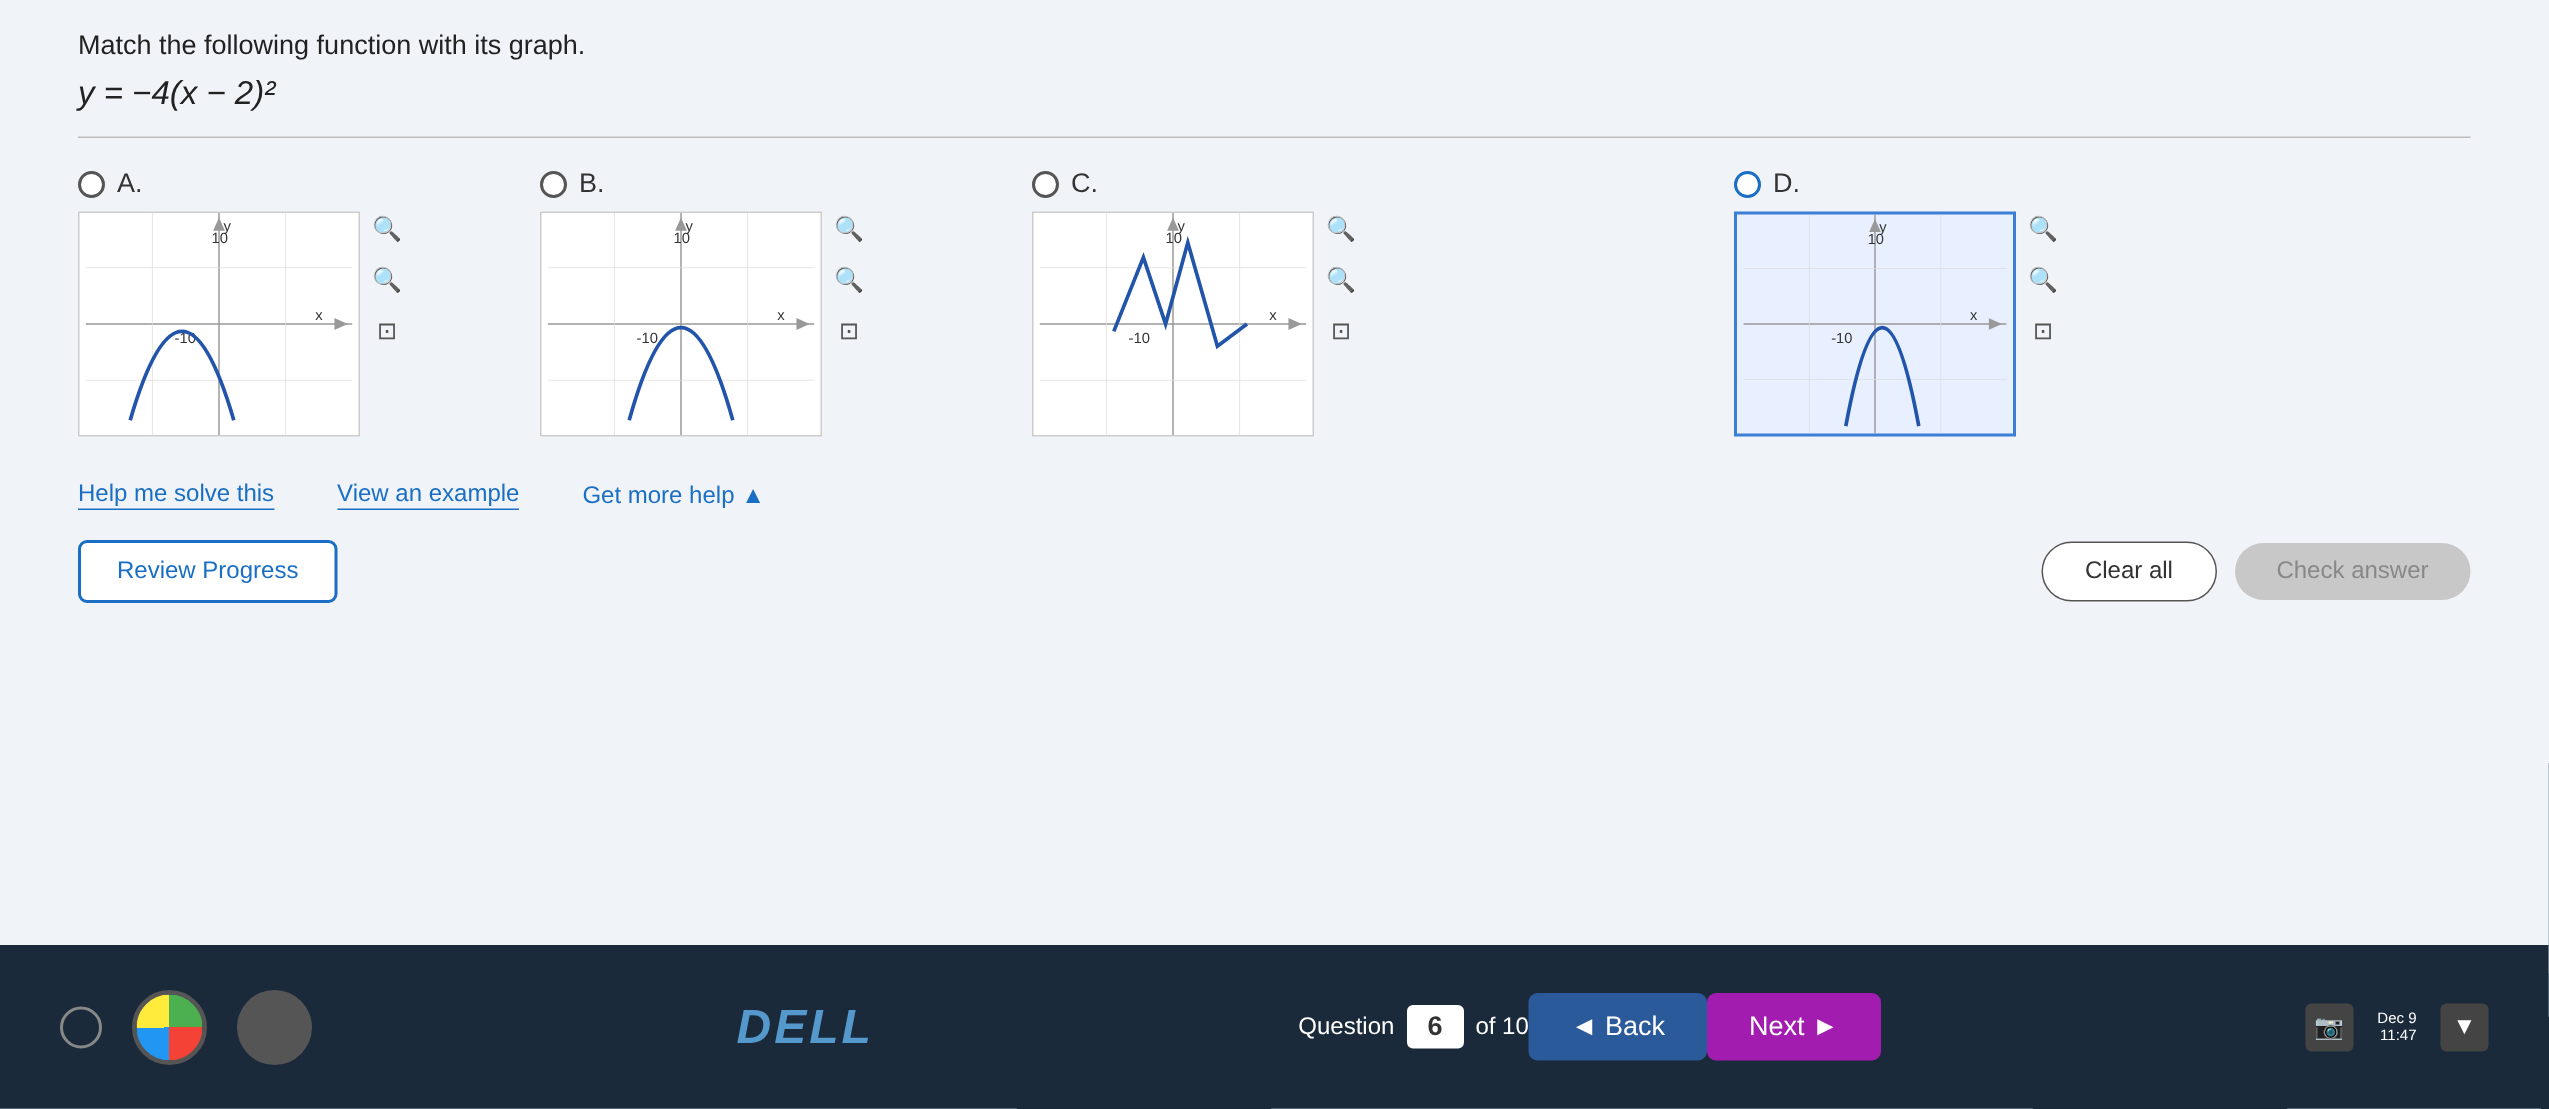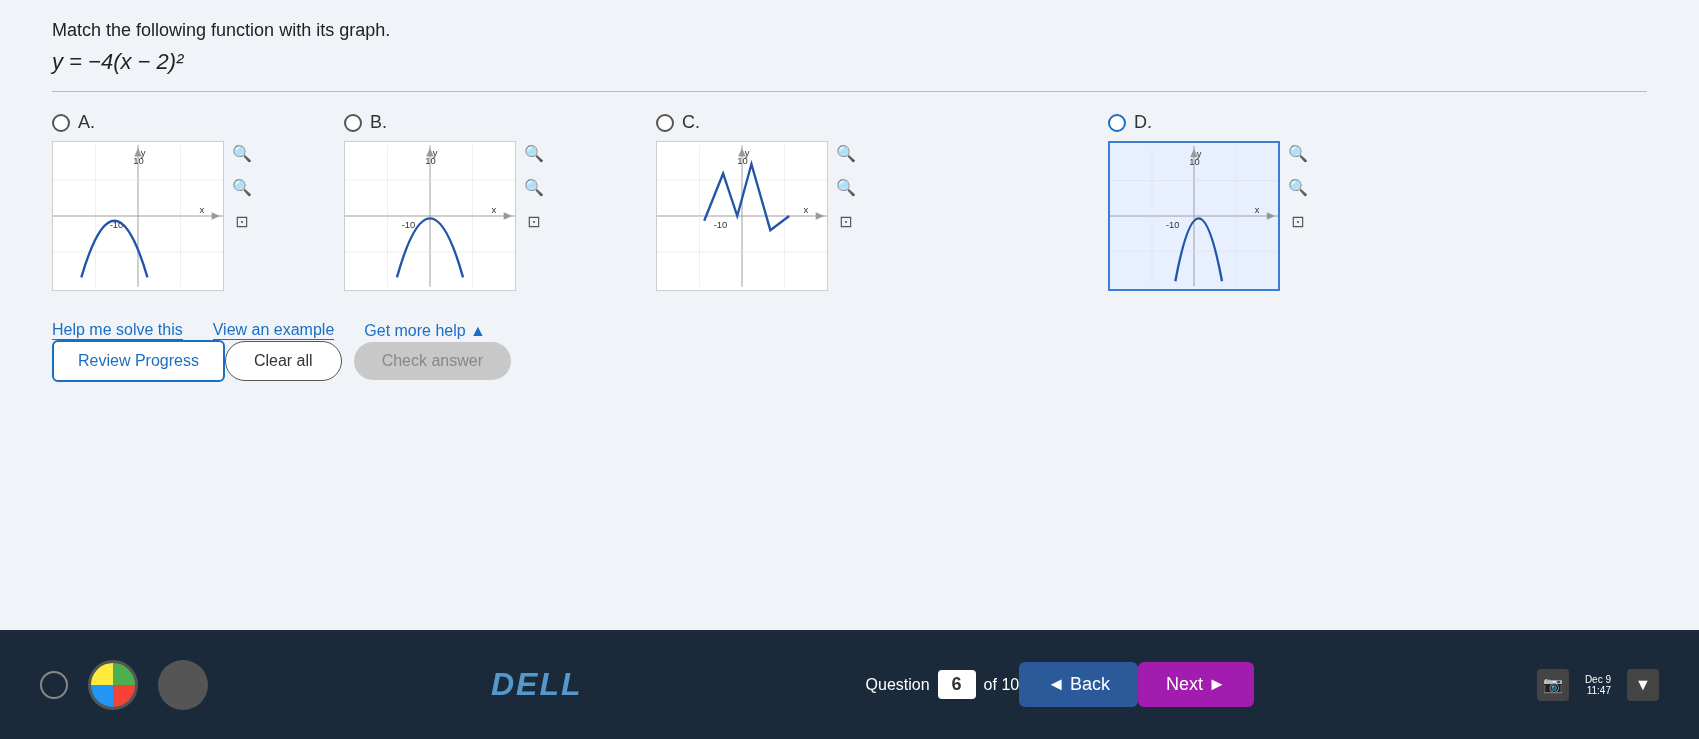--- a/index.html
+++ b/index.html
@@ -74,21 +74,21 @@
     }
 
     .choice-letter {
       font-size: 18px;
       font-weight: 500;
       color: #333;
     }
 
     .graph-container {
       position: relative;
-      width: 172px;
+      width: 188px;
       height: 150px;
       background: white;
       border: 1px solid #ccc;
     }
 
     .graph-icons {
       position: absolute;
       right: -30px;
       top: 0;
       display: flex;
@@ -109,40 +109,42 @@
 
     
     .graph-svg {
       width: 100%;
       height: 100%;
     }
 
     .help-row {
       display: flex;
       align-items: center;
-      gap: 30px;
+      gap: 42px;
+      margin-bottom: 20px;
     }
 
     .help-link {
       color: #1a6fc4;
       font-size: 16px;
       cursor: pointer;
       text-decoration: none;
       border-bottom: 1px solid #1a6fc4;
     }
 
     .get-more-help {
       color: #1a6fc4;
       font-size: 16px;
       cursor: pointer;
     }
 
     .bottom-row {
       display: flex;
       align-items: center;
+      justify-content: space-between;
     }
 
     .review-btn {
       border: 2px solid #1a6fc4;
       background: white;
       color: #1a6fc4;
       padding: 10px 24px;
       border-radius: 6px;
       font-size: 16px;
       cursor: pointer;

